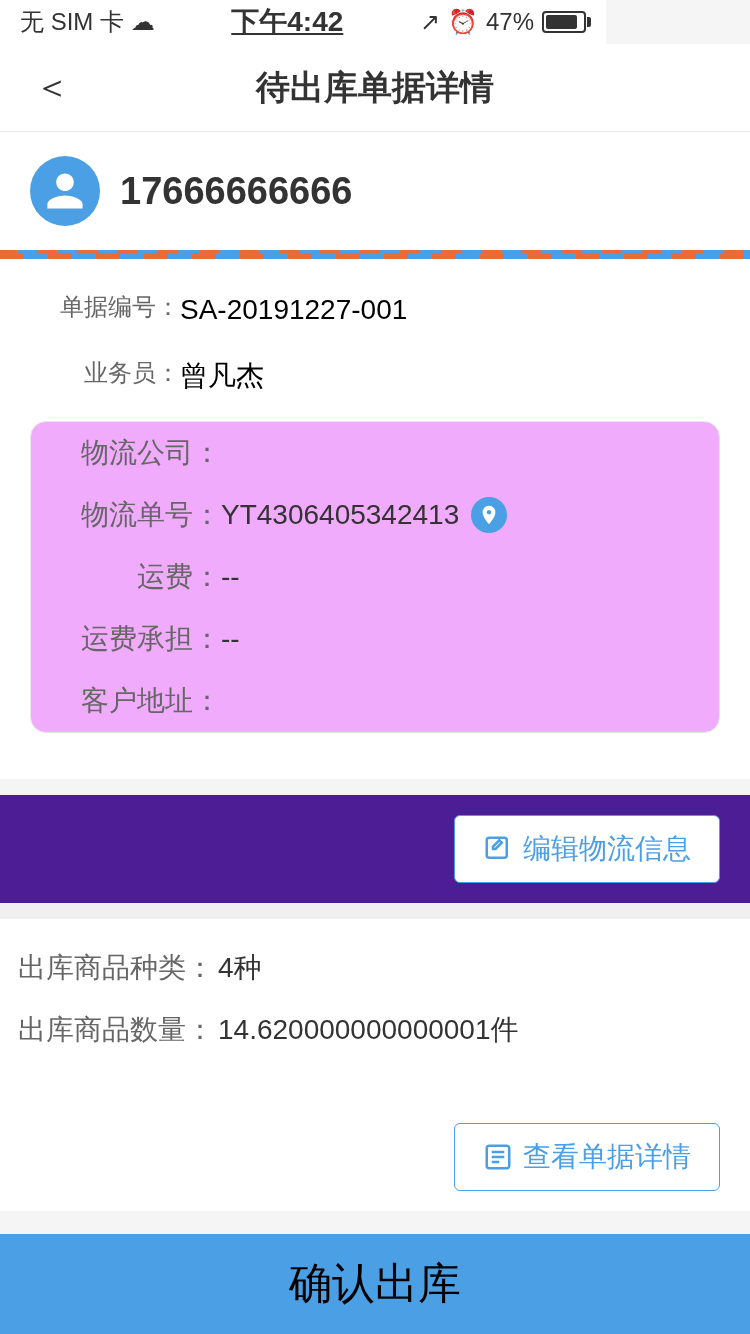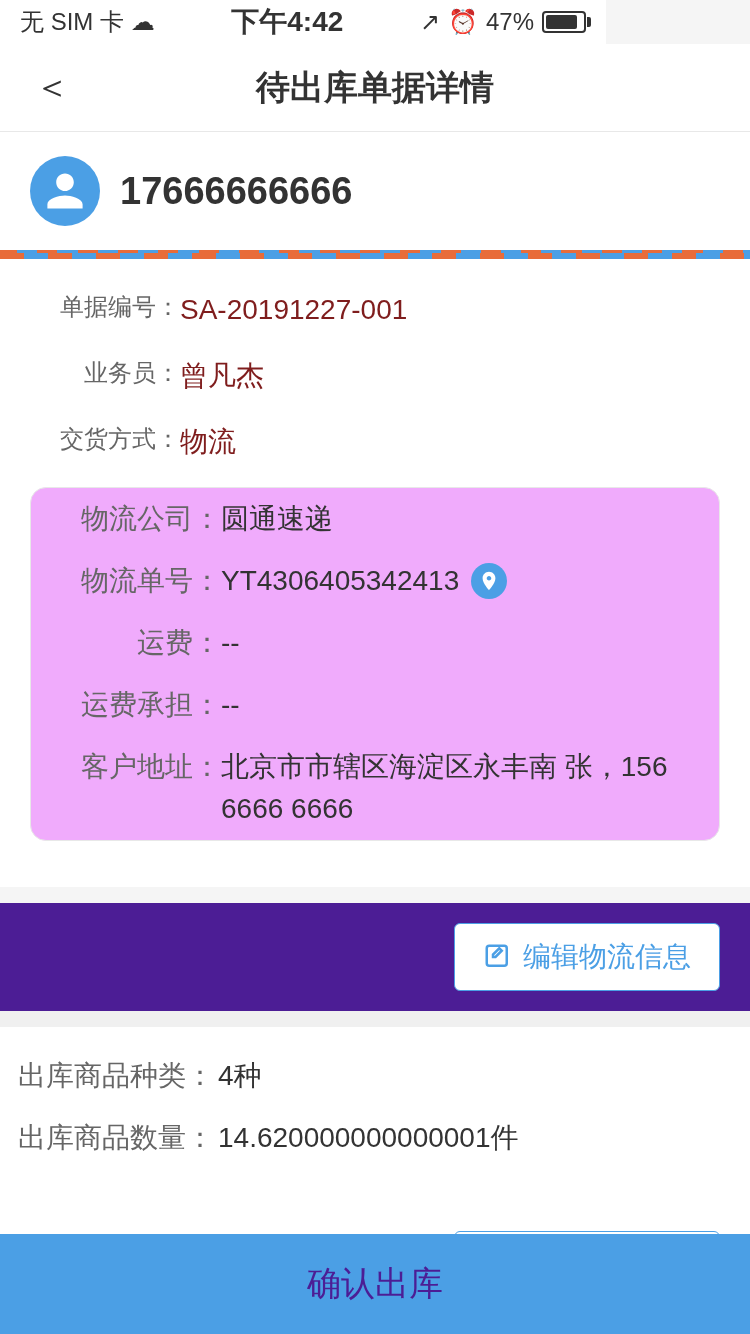--- a/index.html
+++ b/index.html
@@ -26,20 +26,21 @@
       font-weight: 500;
     }
     .status-left {
       display: flex;
       align-items: center;
       gap: 10px;
     }
     .status-center {
       font-size: 28px;
       font-weight: 600;
+      text-decoration: underline;
     }
     .status-right {
       display: flex;
       align-items: center;
       gap: 8px;
       font-size: 24px;
     }
     .battery-icon {
       width: 44px;
       height: 22px;
@@ -147,21 +148,21 @@
       margin-bottom: 0;
     }
     .info-label {
       color: #666;
       font-size: 24px;
       min-width: 150px;
       text-align: right;
       flex-shrink: 0;
     }
     .info-value {
-      color: #7f1d1d;
+      color: #000000;
       font-size: 28px;
       flex: 1;
     }
 
     
     .logistics-card {
       background: #f0abfc;
       border: 1px solid #e8e8e8;
       border-radius: 16px;
       padding: 10px 30px;
@@ -285,22 +286,22 @@
       left: 0;
       width: 750px;
       height: 100px;
       background: #4b9fe5;
       display: flex;
       align-items: center;
       justify-content: center;
       cursor: pointer;
     }
     .confirm-text {
-      font-size: 34px;
-      color: #4c1d95;
+      font-size: 43px;
+      color: #000000;
       font-weight: 500;
     }
 
     .main-content {
       padding-bottom: 100px;
     }
   </style>
 </head>
 <body>
 
@@ -339,29 +340,24 @@
 
   <div class="info-section">
     <div class="info-row">
       <span class="info-label">单据编号：</span>
       <span class="info-value">SA-20191227-001</span>
     </div>
     <div class="info-row">
       <span class="info-label">业务员：</span>
       <span class="info-value">曾凡杰</span>
     </div>
-    <div class="info-row">
-      <span class="info-label">交货方式：</span>
-      <span class="info-value">物流</span>
-    </div>
 
     <div class="logistics-card">
       <div class="logistics-row">
         <span class="logistics-label">物流公司：</span>
-        <span class="logistics-value">圆通速递</span>
       </div>
       <div class="logistics-row">
         <span class="logistics-label">物流单号：</span>
         <span class="logistics-value">
           <span>YT4306405342413</span>
           <span class="location-icon">
             <svg viewBox="0 0 24 24">
               <path d="M12 2C8.13 2 5 5.13 5 9c0 5.25 7 13 7 13s7-7.75 7-13c0-3.87-3.13-7-7-7zm0 9.5c-1.38 0-2.5-1.12-2.5-2.5s1.12-2.5 2.5-2.5 2.5 1.12 2.5 2.5-1.12 2.5-2.5 2.5z"></path>
             </svg>
           </span>
@@ -370,21 +366,20 @@
       <div class="logistics-row">
         <span class="logistics-label">运费：</span>
         <span class="logistics-value">--</span>
       </div>
       <div class="logistics-row">
         <span class="logistics-label">运费承担：</span>
         <span class="logistics-value">--</span>
       </div>
       <div class="logistics-row">
         <span class="logistics-label">客户地址：</span>
-        <span class="logistics-value">北京市市辖区海淀区永丰南  张，156 6666 6666</span>
       </div>
     </div>
   </div>
 
   <div class="edit-btn-row">
     <button class="edit-btn">
       <svg class="edit-icon" viewBox="0 0 24 24" fill="none" stroke="#4b9fe5" stroke-width="2">
         <rect x="3" y="3" width="16" height="16" rx="2" ry="2"></rect>
         <path d="M8 12h2l5-5-2-2-5 5v2z"></path>
       </svg>

